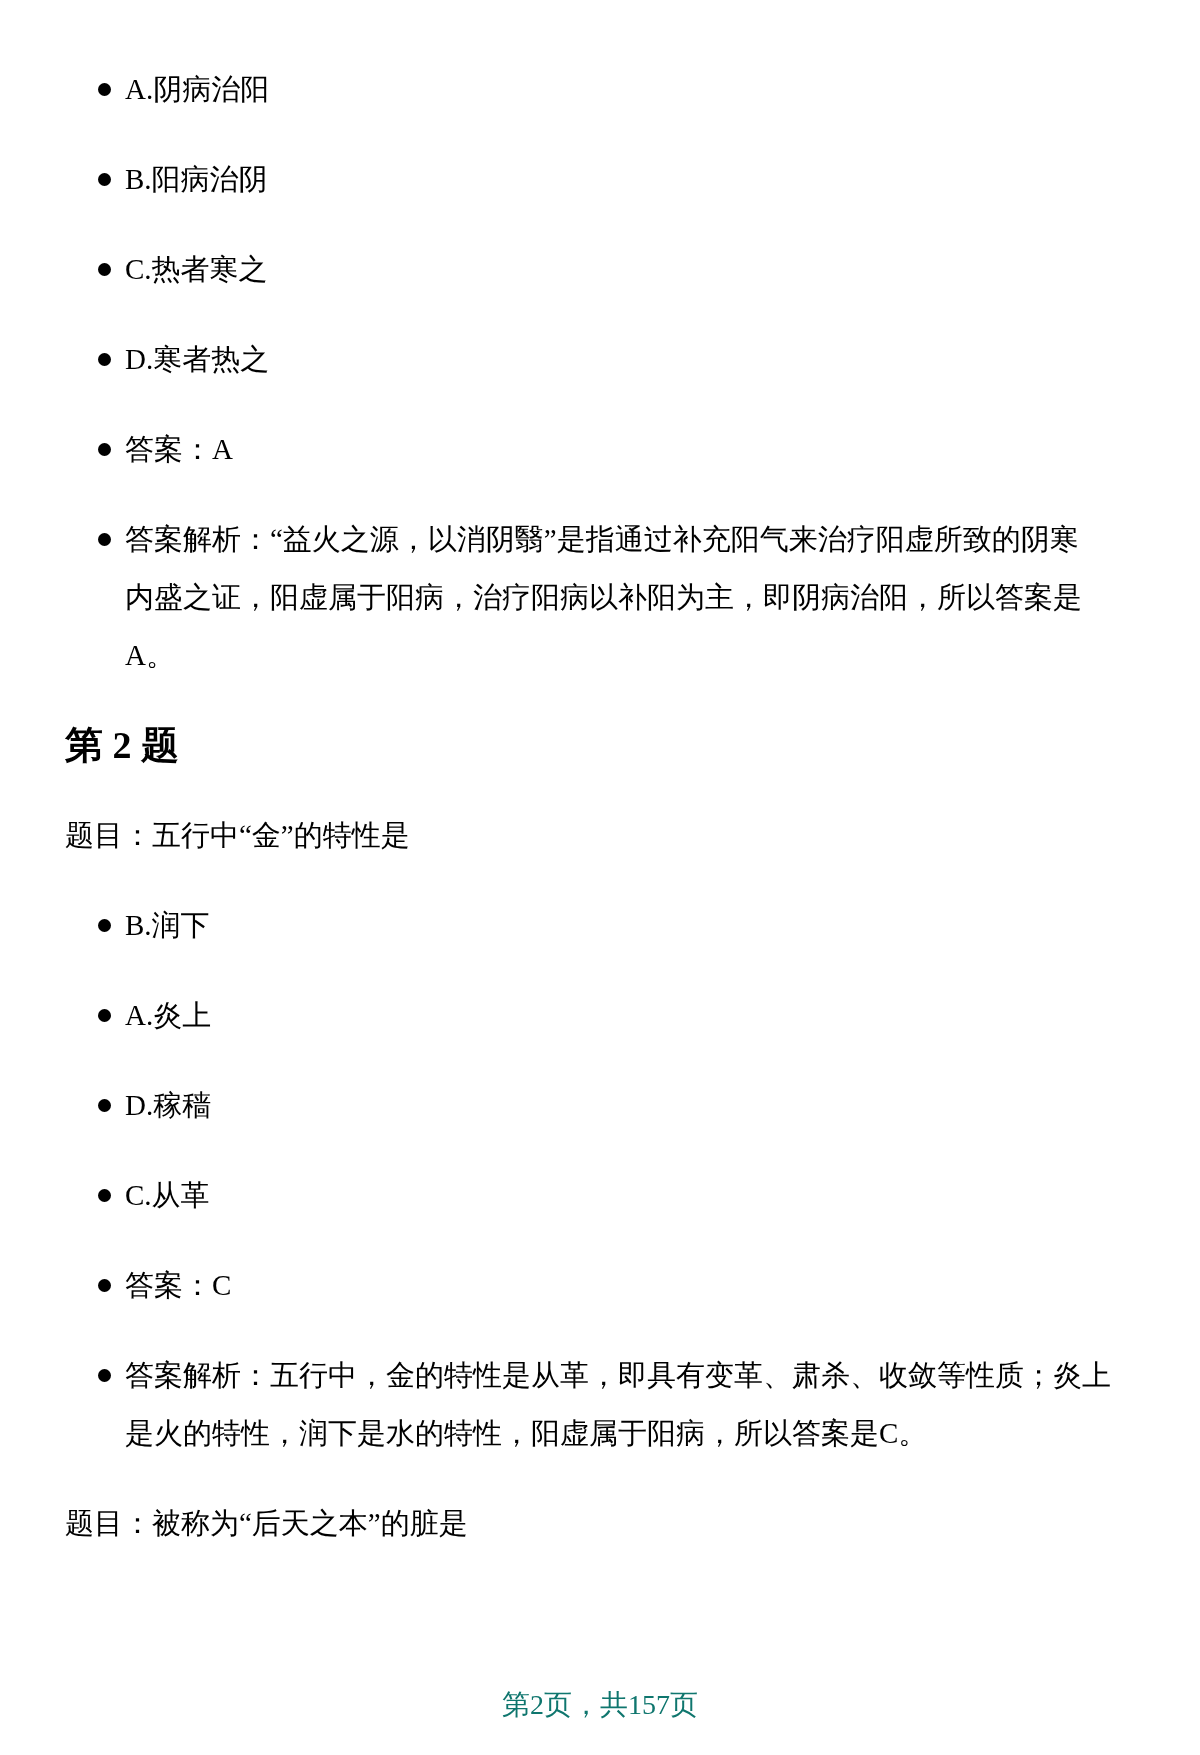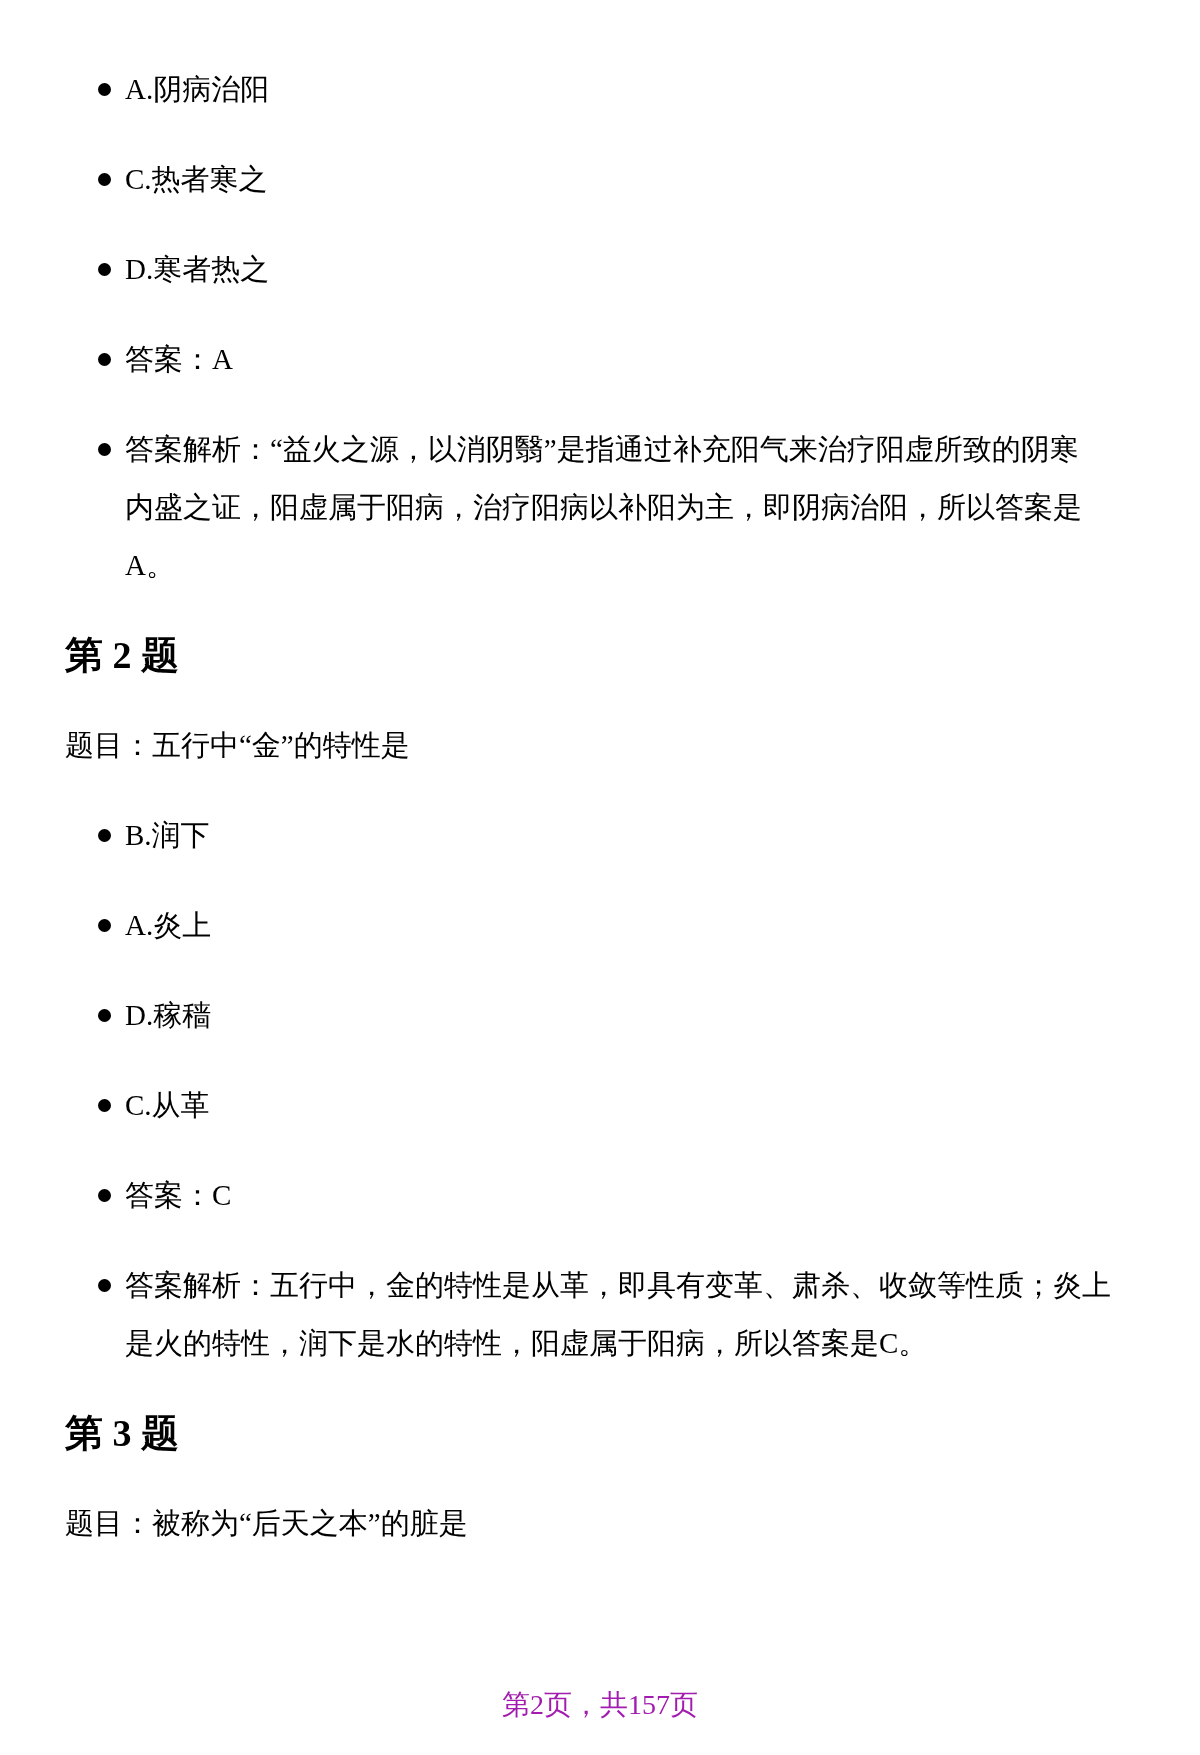--- a/index.html
+++ b/index.html
@@ -51,33 +51,37 @@
   }
   .expl-line { line-height: 58px; }
   .footer {
     position: absolute;
     top: 1690px;
     left: 0;
     width: 100%;
     text-align: center;
     font-size: 28px;
     line-height: 30px;
-    color: #a21caf;
+    color: #0f766e;
   }
 </style>
 </head>
 <body>
 
 <div class="page">
   <div class="content">
 
     <ul class="options">
       <li>
         <span class="bullet"></span>
         <span>A.阴病治阳</span>
+      </li>
+      <li>
+        <span class="bullet"></span>
+        <span>B.阳病治阴</span>
       </li>
       <li>
         <span class="bullet"></span>
         <span>C.热者寒之</span>
       </li>
       <li>
         <span class="bullet"></span>
         <span>D.寒者热之</span>
       </li>
       <li>
@@ -116,19 +120,18 @@
         <span class="bullet"></span>
         <span>答案：C</span>
       </li>
       <li>
         <span class="bullet"></span>
         <div class="expl-line">答案解析：五行中，金的特性是从革，即具有变革、肃杀、收敛等性质；炎上</div>
         <div class="expl-line">是火的特性，润下是水的特性，阳虚属于阳病，所以答案是C。</div>
       </li>
     </ul>
 
-    <h3 class="q-heading">第 3 题</h3>
     <p class="q-title">题目：被称为“后天之本”的脏是</p>
 
   </div>
 
   <div class="footer">第2页，共157页</div>
 </div>
 
 </body></html>

